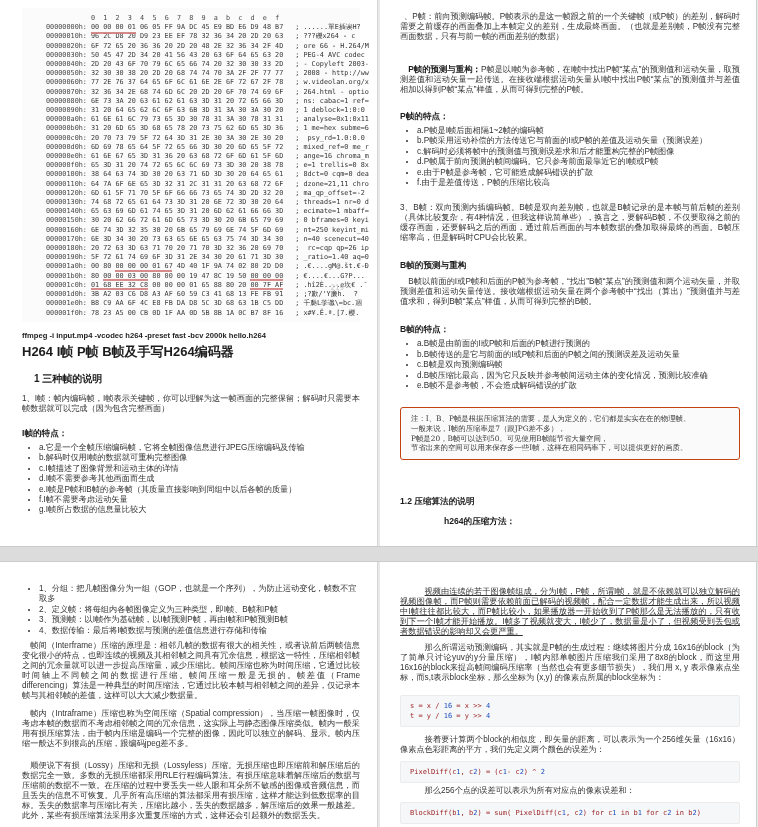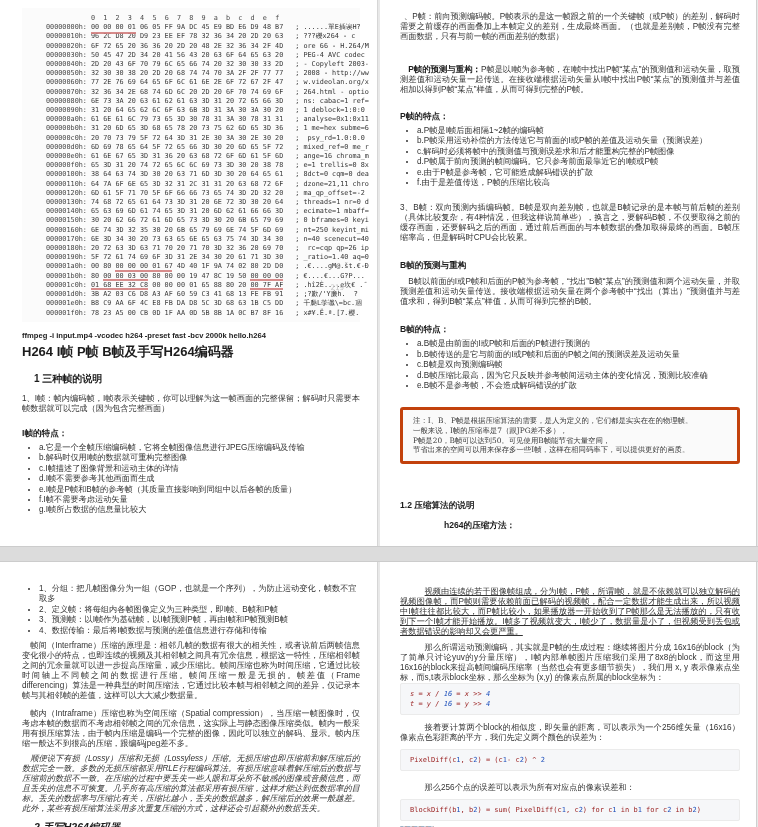--- a/index.html
+++ b/index.html
@@ -41,21 +41,21 @@
 
   p{margin:0;font-size:8.2px;line-height:10px;color:#333;text-align:justify;}
   .ind1{text-indent:1em;}
   .ind3{text-indent:3em;}
   .blabel{font-weight:bold;color:#1c1c1c;font-size:8.4px;}
 
   ul.blist{margin:4px 0 0 0;padding-left:17px;}
   ul.blist li{font-size:8.2px;line-height:10.4px;color:#333;}
   ul.blist li::marker{font-size:7px;}
 
-  .noteblock{margin-top:16px;background:#fafafa;border:3px solid #c2410c;border-radius:3px;
+  .noteblock{margin-top:16px;background:#fafafa;border:1px solid #c2410c;border-radius:3px;
     padding:6px 10px;}
   .noteblock div{font-family:"DejaVu Serif","Liberation Serif",serif;
     font-size:7.4px;line-height:9.6px;color:#3a3a3a;}
 
   .codeblock{background:#f6f7f9;border:1px solid #ebebeb;border-radius:2px;
     padding:5px 9px;margin-top:6px;}
   .code-line{font-family:"DejaVu Sans Mono","Liberation Mono",monospace;
     font-size:7px;line-height:10px;color:#9b2323;white-space:pre;}
   .code-line .num{color:#1d4fbb;}
 
@@ -73,21 +73,21 @@
 
     <div class="hexfig">
       <div class="hexhead">0  1  2  3  4  5  6  7  8  9  a  b  c  d  e  f</div>
       <div>
           <div class="hex-row"><span class="hx-o">00000000h:</span><span class="hx-b">00 00 00 01 06 05 FF 9A DC 45 E9 BD E6 D9 48 B7</span><span class="hx-a">; ......單E插诶H?</span></div>
           <div class="hex-row"><span class="hx-o">00000010h:</span><span class="hx-b">96 2C D8 20 D9 23 EE EF 78 32 36 34 20 2D 20 63</span><span class="hx-a">; ???礫x264 - c</span></div>
           <div class="hex-row"><span class="hx-o">00000020h:</span><span class="hx-b">6F 72 65 20 36 36 20 2D 20 48 2E 32 36 34 2F 4D</span><span class="hx-a">; ore 66 - H.264/M</span></div>
           <div class="hex-row"><span class="hx-o">00000030h:</span><span class="hx-b">50 45 47 2D 34 20 41 56 43 20 63 6F 64 65 63 20</span><span class="hx-a">; PEG-4 AVC codec</span></div>
           <div class="hex-row"><span class="hx-o">00000040h:</span><span class="hx-b">2D 20 43 6F 70 79 6C 65 66 74 20 32 30 30 33 2D</span><span class="hx-a">; - Copyleft 2003-</span></div>
           <div class="hex-row"><span class="hx-o">00000050h:</span><span class="hx-b">32 30 30 38 20 2D 20 68 74 74 70 3A 2F 2F 77 77</span><span class="hx-a">; 2008 - http://ww</span></div>
-          <div class="hex-row"><span class="hx-o">00000060h:</span><span class="hx-b">77 2E 76 69 64 65 6F 6C 61 6E 2E 6F 72 67 2F 47</span><span class="hx-a">; w.videolan.org/x</span></div>
+          <div class="hex-row"><span class="hx-o">00000060h:</span><span class="hx-b">77 2E 76 37 64 65 6F 6C 61 6E 2E 6F 72 67 2F 78</span><span class="hx-a">; w.videolan.org/x</span></div>
           <div class="hex-row"><span class="hx-o">00000070h:</span><span class="hx-b">32 36 34 2E 68 74 6D 6C 20 2D 20 6F 70 74 69 6F</span><span class="hx-a">; 264.html - optio</span></div>
           <div class="hex-row"><span class="hx-o">00000080h:</span><span class="hx-b">6E 73 3A 20 63 61 62 61 63 3D 31 20 72 65 66 3D</span><span class="hx-a">; ns: cabac=1 ref=</span></div>
           <div class="hex-row"><span class="hx-o">00000090h:</span><span class="hx-b">31 20 64 65 62 6C 6F 63 6B 3D 31 3A 30 3A 30 20</span><span class="hx-a">; 1 deblock=1:0:0</span></div>
           <div class="hex-row"><span class="hx-o">000000a0h:</span><span class="hx-b">61 6E 61 6C 79 73 65 3D 30 78 31 3A 30 78 31 31</span><span class="hx-a">; analyse=0x1:0x11</span></div>
           <div class="hex-row"><span class="hx-o">000000b0h:</span><span class="hx-b">31 20 6D 65 3D 68 65 78 20 73 75 62 6D 65 3D 36</span><span class="hx-a">; 1 me=hex subme=6</span></div>
           <div class="hex-row"><span class="hx-o">000000c0h:</span><span class="hx-b">20 70 73 79 5F 72 64 3D 31 2E 30 3A 30 2E 30 20</span><span class="hx-a">;  psy_rd=1.0:0.0</span></div>
           <div class="hex-row"><span class="hx-o">000000d0h:</span><span class="hx-b">6D 69 78 65 64 5F 72 65 66 3D 30 20 6D 65 5F 72</span><span class="hx-a">; mixed_ref=0 me_r</span></div>
           <div class="hex-row"><span class="hx-o">000000e0h:</span><span class="hx-b">61 6E 67 65 3D 31 36 20 63 68 72 6F 6D 61 5F 6D</span><span class="hx-a">; ange=16 chroma_m</span></div>
           <div class="hex-row"><span class="hx-o">000000f0h:</span><span class="hx-b">65 3D 31 20 74 72 65 6C 6C 69 73 3D 30 20 38 78</span><span class="hx-a">; e=1 trellis=0 8x</span></div>
           <div class="hex-row"><span class="hx-o">00000100h:</span><span class="hx-b">38 64 63 74 3D 30 20 63 71 6D 3D 30 20 64 65 61</span><span class="hx-a">; 8dct=0 cqm=0 dea</span></div>
@@ -141,21 +141,21 @@
   <div class="half half-bottom pad-l">
     <ul class="blist" style="margin-top:8px;">
         <li>1、分组：把几帧图像分为一组（GOP，也就是一个序列），为防止运动变化，帧数不宜取多</li>
         <li>2、定义帧：将每组内各帧图像定义为三种类型，即I帧、B帧和P帧</li>
         <li>3、预测帧：以I帧作为基础帧，以I帧预测P帧，再由I帧和P帧预测B帧</li>
         <li>4、数据传输：最后将I帧数据与预测的差值信息进行存储和传输</li>
       </ul>
 
     <p class="ind1" style="margin-top:5px;">帧间（Interframe）压缩的原理是：相邻几帧的数据有很大的相关性，或者说前后两帧信息变化很小的特点，也即连续的视频及其相邻帧之间具有冗余信息，根据这一特性，压缩相邻帧之间的冗余量就可以进一步提高压缩量，减少压缩比。帧间压缩也称为时间压缩，它通过比较时间轴上不同帧之间的数据进行压缩。帧间压缩一般是无损的。帧差值（Frame differencing）算法是一种典型的时间压缩法，它通过比较本帧与相邻帧之间的差异，仅记录本帧与其相邻帧的差值，这样可以大大减少数据量。</p>
     <p class="ind1" style="margin-top:8px;">帧内（Intraframe）压缩也称为空间压缩（Spatial compression），当压缩一帧图像时，仅考虑本帧的数据而不考虑相邻帧之间的冗余信息，这实际上与静态图像压缩类似。帧内一般采用有损压缩算法，由于帧内压缩是编码一个完整的图像，因此可以独立的解码、显示。帧内压缩一般达不到很高的压缩，跟编码jpeg差不多。</p>
-    <p class="ind1" style="margin-top:5px;font-style:italic;">顺便说下有损（Lossy）压缩和无损（Lossyless）压缩。无损压缩也即压缩前和解压缩后的数据完全一致。多数的无损压缩都采用RLE行程编码算法。有损压缩意味着解压缩后的数据与压缩前的数据不一致。在压缩的过程中要丢失一些人眼和耳朵所不敏感的图像或音频信息，而且丢失的信息不可恢复。几乎所有高压缩的算法都采用有损压缩，这样才能达到低数据率的目标。丢失的数据率与压缩比有关，压缩比越小，丢失的数据越多，解压缩后的效果一般越差。此外，某些有损压缩算法采用多次重复压缩的方式，这样还会引起额外的数据丢失。</p>
+    <p class="ind1" style="margin-top:12px;">顺便说下有损（Lossy）压缩和无损（Lossyless）压缩。无损压缩也即压缩前和解压缩后的数据完全一致。多数的无损压缩都采用RLE行程编码算法。有损压缩意味着解压缩后的数据与压缩前的数据不一致。在压缩的过程中要丢失一些人眼和耳朵所不敏感的图像或音频信息，而且丢失的信息不可恢复。几乎所有高压缩的算法都采用有损压缩，这样才能达到低数据率的目标。丢失的数据率与压缩比有关，压缩比越小，丢失的数据越多，解压缩后的效果一般越差。此外，某些有损压缩算法采用多次重复压缩的方式，这样还会引起额外的数据丢失。</p>
 
     <h2 class="sec" style="margin-top:7px;font-size:10.5px;font-style:italic;">2 手写H264编码器</h2>
 
     <p style="margin-top:6px;"><span class="hl">要想彻底理解视频编码原理，看书都是虚的，需要实际动手，实现一个简单的视频编码器：</span></p>
   </div>
 </div>
 
 <div class="page page-right">
 
   <div class="half half-top pad-r">
@@ -198,32 +198,32 @@
     <h3 class="subsec" style="margin-top:36px;">1.2 压缩算法的说明</h3>
     <h3 class="subsec" style="margin-top:9px;padding-left:44px;">h264的压缩方法：</h3>
   </div>
 
   <div class="half half-bottom pad-r">
 
     <p class="ind3" style="margin-top:11px;text-decoration:underline;">视频由连续的若干图像帧组成，分为I帧，P帧，所谓I帧，就是不依赖就可以独立解码的视频图像帧，而P帧则需要依赖前面已解码的视频帧，配合一定数据才能生成出来，所以视频中I帧往往都比较大，而P帧比较小，如果播放器一开始收到了P帧那么是无法播放的，只有收到下一个I帧才能开始播放。I帧多了视频就变大，I帧少了，数据量是小了，但视频受到丢包或者数据错误的影响却又会更严重。</p>
 
     <p class="ind3" style="margin-top:6px;">那么所谓运动预测编码，其实就是P帧的生成过程：继续将图片分成 16x16的block（为了简单只讨论yuv的y分量压缩），I帧内部单帧图片压缩我们采用了8x8的block，而这里用16x16的block来提高帧间编码压缩率（当然也会有更多细节损失），我们用 x, y 表示像素点坐标，而s,t表示block坐标，那么坐标为 (x,y) 的像素点所属的block坐标为：</p>
 
-    <div class="codeblock" style="margin-top:0;font-style:italic;">
+    <div class="codeblock" style="margin-top:12px;">
         <div class="code-line">s = x / <span class="num">16</span> = x &gt;&gt; <span class="num">4</span></div>
         <div class="code-line">t = y / <span class="num">16</span> = y &gt;&gt; <span class="num">4</span></div>
       </div>
 
     <p class="ind3" style="margin-top:8px;">接着要计算两个block的相似度，即矢量的距离，可以表示为一个256维矢量（16x16）像素点色彩距离的平方，我们先定义两个颜色的误差为：</p>
 
     <div class="codeblock">
         <div class="code-line">PixelDiff(c<span class="num">1</span>, c<span class="num">2</span>) = (c<span class="num">1</span>- c<span class="num">2</span>) ^ <span class="num">2</span></div>
       </div>
 
-    <p class="ind3" style="margin-top:12px;">那么256个点的误差可以表示为所有对应点的像素误差和：</p>
+    <p class="ind3" style="margin-top:3px;">那么256个点的误差可以表示为所有对应点的像素误差和：</p>
 
     <div class="codeblock">
         <div class="code-line">BlockDiff(b<span class="num">1</span>, b<span class="num">2</span>) = sum( PixelDiff(c<span class="num">1</span>, c<span class="num">2</span>) for c<span class="num">1</span> in b<span class="num">1</span> for c<span class="num">2</span> in b<span class="num">2</span>)</div>
       </div>
 
     <div class="footer-smudge"></div>
   </div>
 </div>
 
 <div class="break-band"></div>

